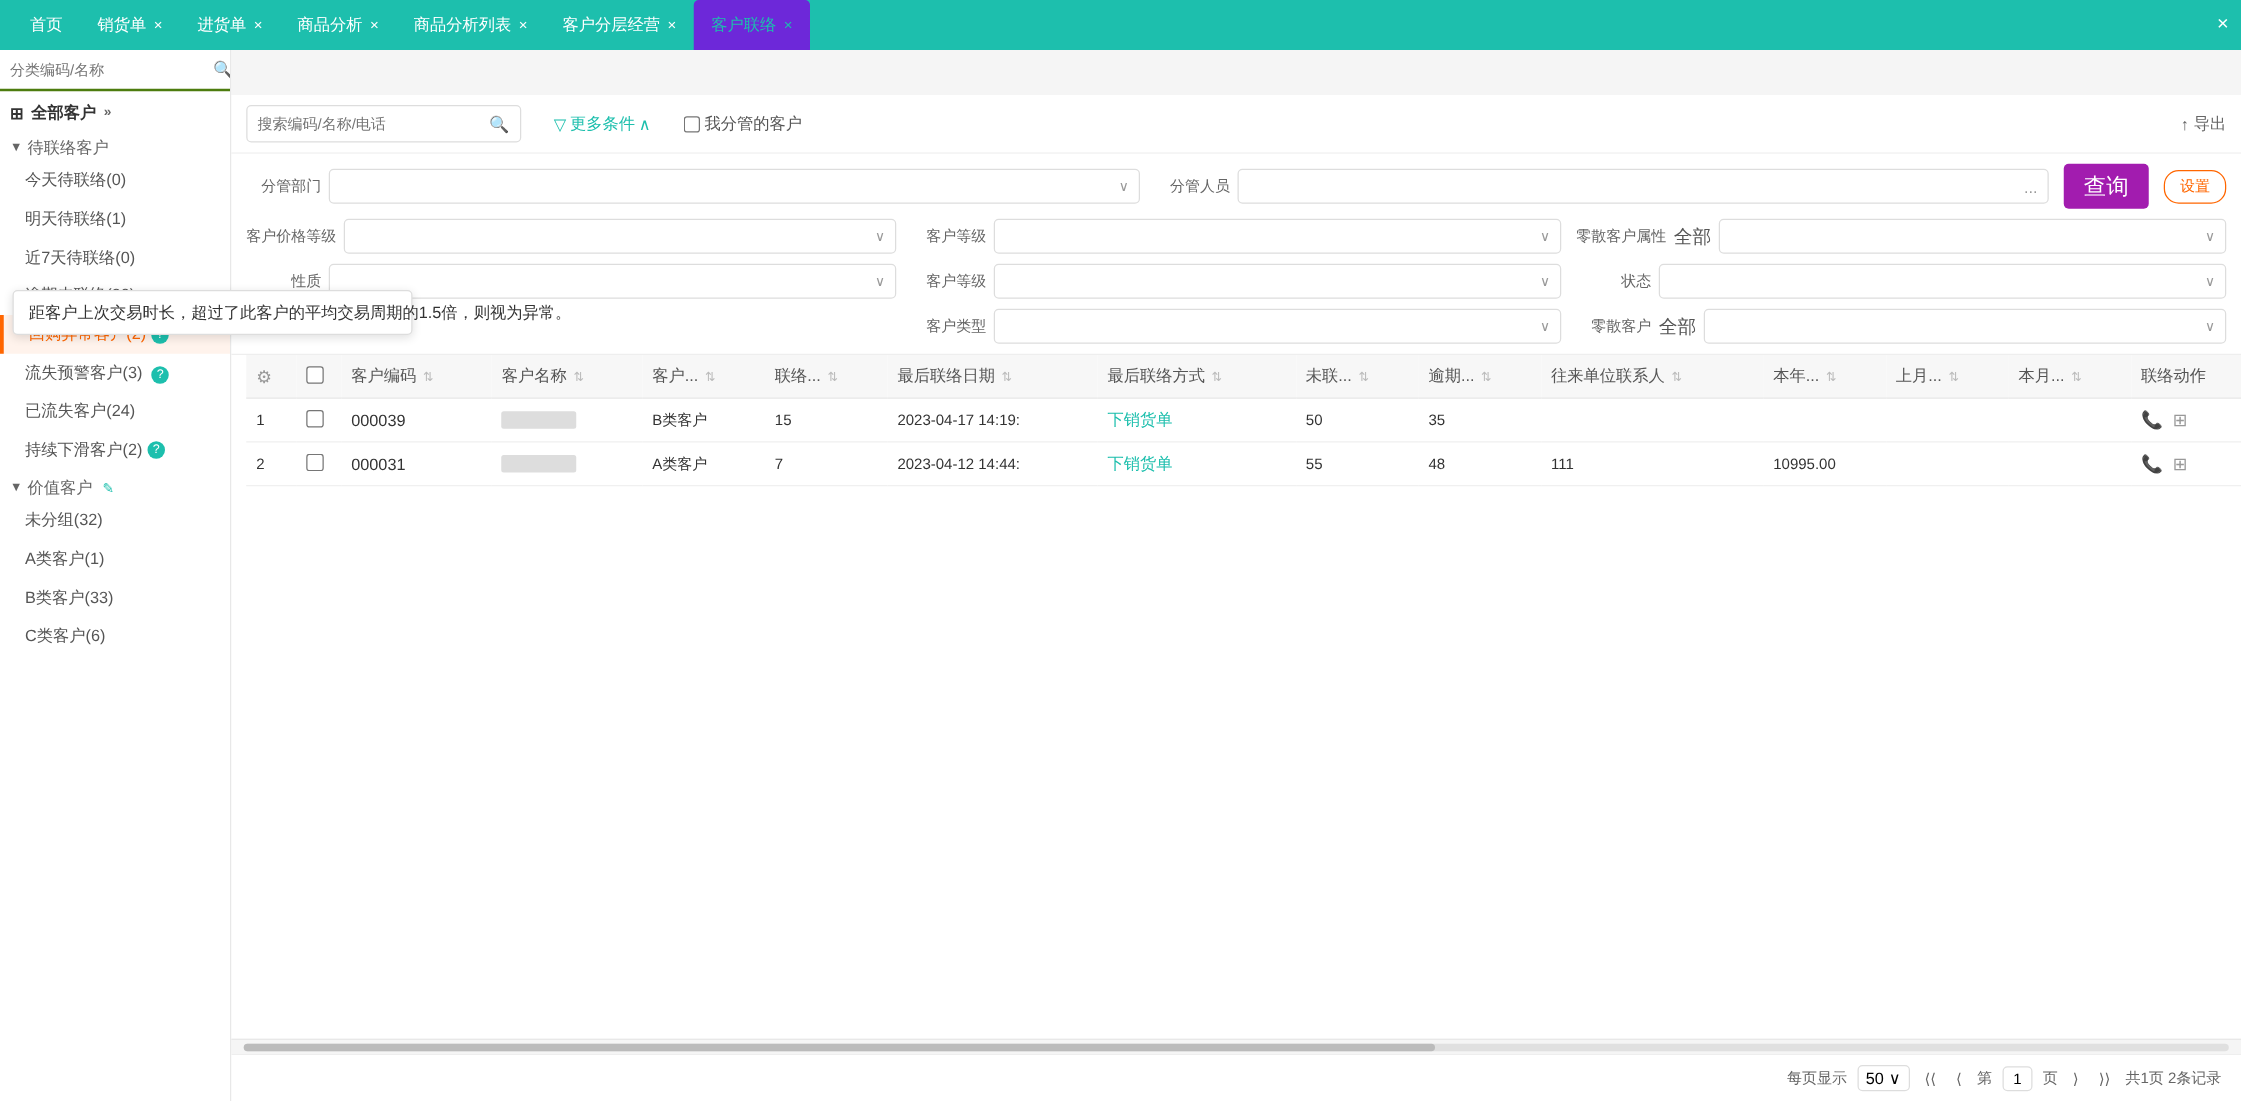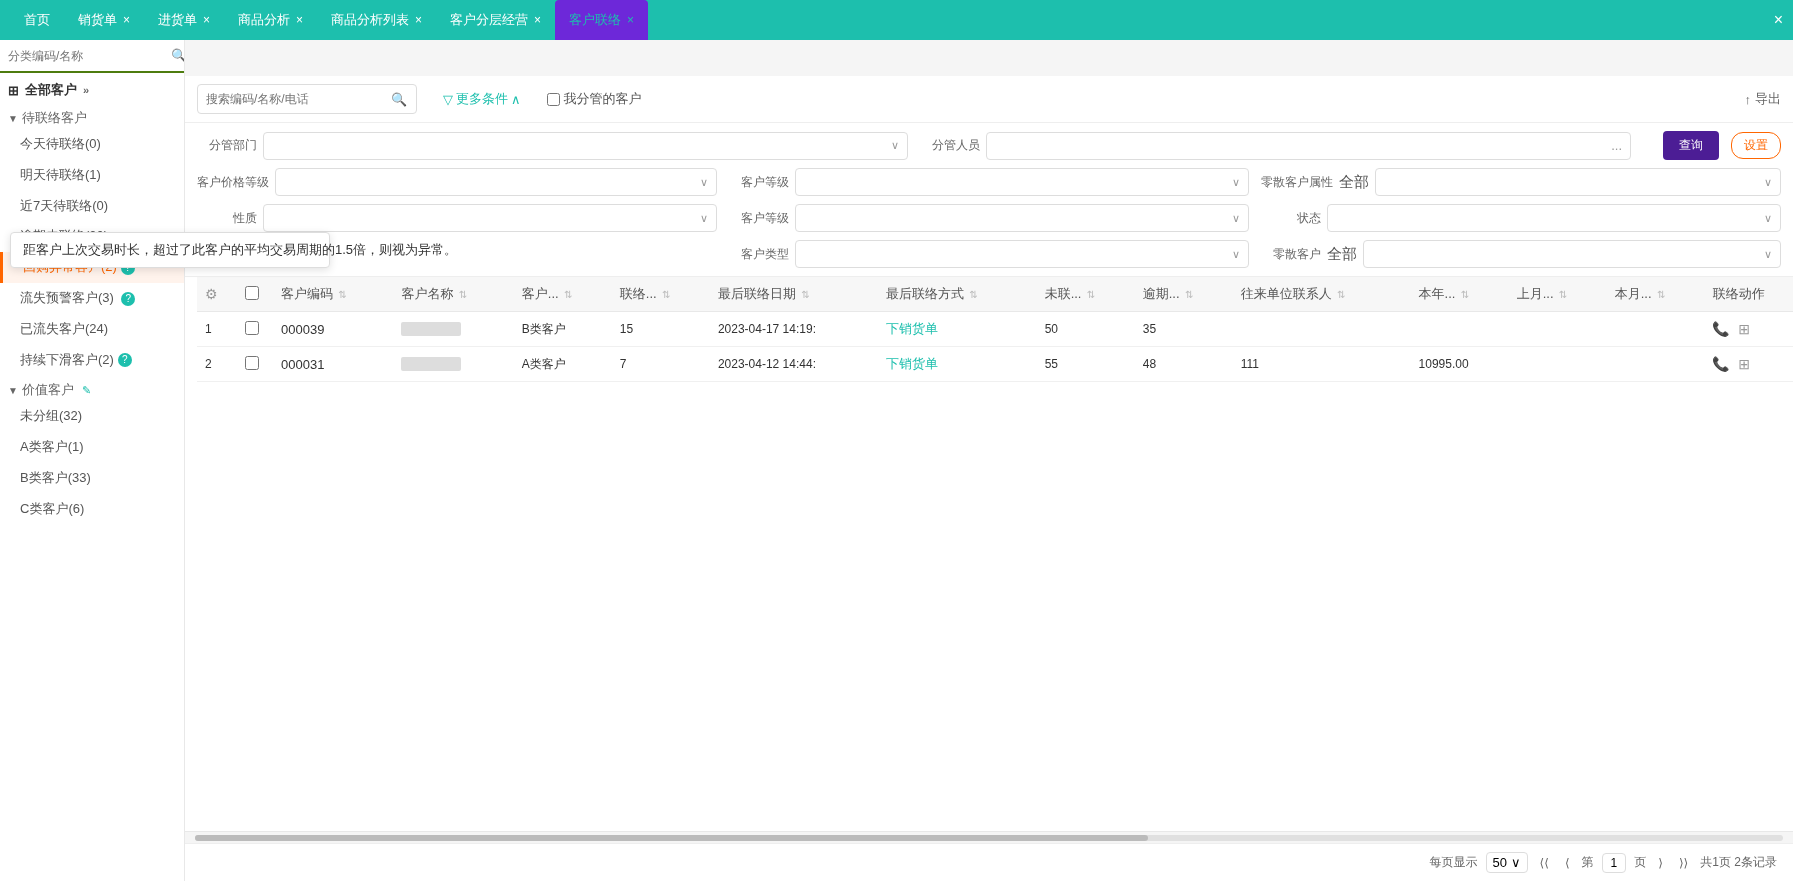--- a/index.html
+++ b/index.html
@@ -83,21 +83,21 @@
     .filter-label { color: #666; font-size: 12px; white-space: nowrap; min-width: 60px; text-align: right; }
     .filter-select {
       flex: 1; border: 1px solid #ddd; border-radius: 4px; padding: 4px 8px; font-size: 12px; color: #333;
       display: flex; align-items: center; justify-content: space-between; cursor: pointer; height: 28px; min-width: 160px; background: #fff;
     }
     .filter-select .arrow { color: #999; font-size: 11px; }
     .filter-input {
       flex: 1; border: 1px solid #ddd; border-radius: 4px; padding: 4px 8px; font-size: 12px; color: #333; height: 28px; min-width: 160px;
     }
     .query-btn {
-      background: #4c1d95; color: #fff; border: none; border-radius: 4px; padding: 6px 16px; cursor: pointer; font-size: 12px; white-space: nowrap; margin-left: 20px;
+      background: #a21caf; color: #fff; border: none; border-radius: 4px; padding: 6px 16px; cursor: pointer; font-size: 18px; white-space: nowrap;
     }
     .setting-btn {
       background: #fff; color: #ff6600; border: 1px solid #ff6600; border-radius: 12px; padding: 4px 12px; cursor: pointer; font-size: 12px; white-space: nowrap;
     }
     .filter-more { color: #999; font-size: 12px; cursor: pointer; }
     .zero-sale-label { font-size: 15px; color: #555; white-space: nowrap; }
 
     
     .table-wrap { flex: 1; overflow-y: auto; overflow-x: hidden; background: #fff; }
     .data-table { width: 100%; border-collapse: collapse; margin-left: 12px; }

